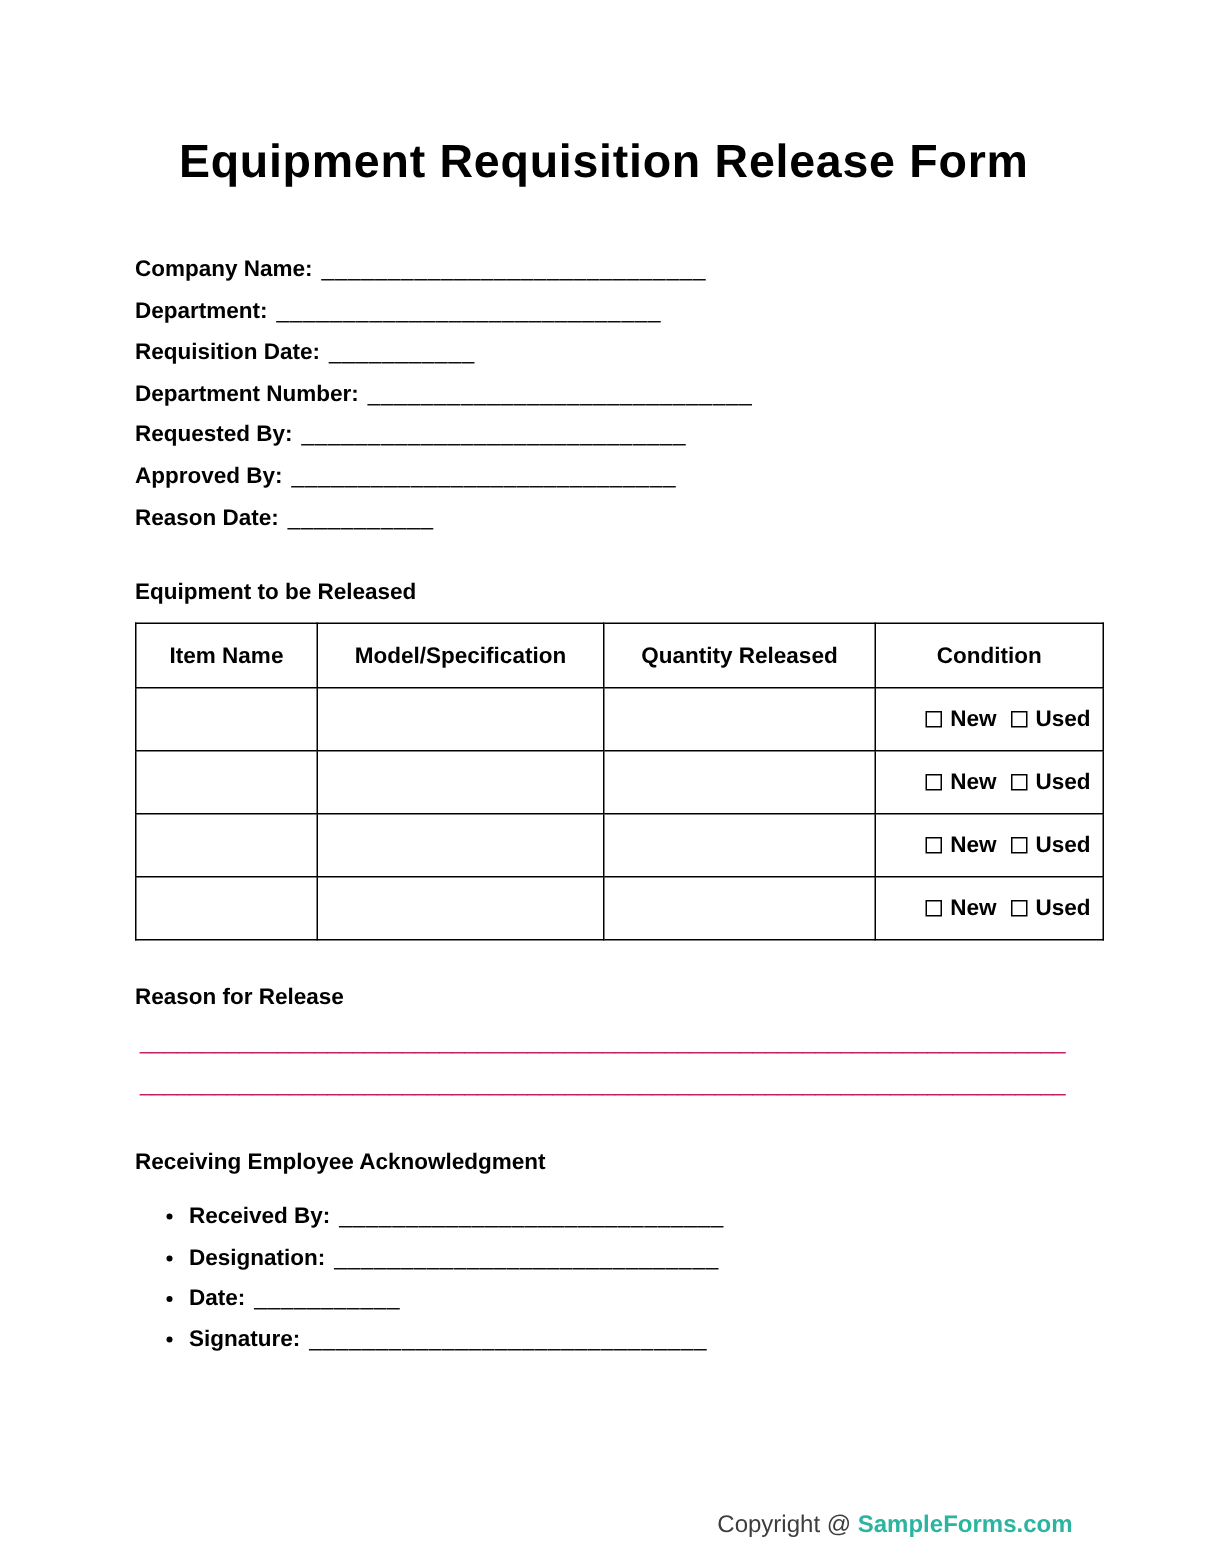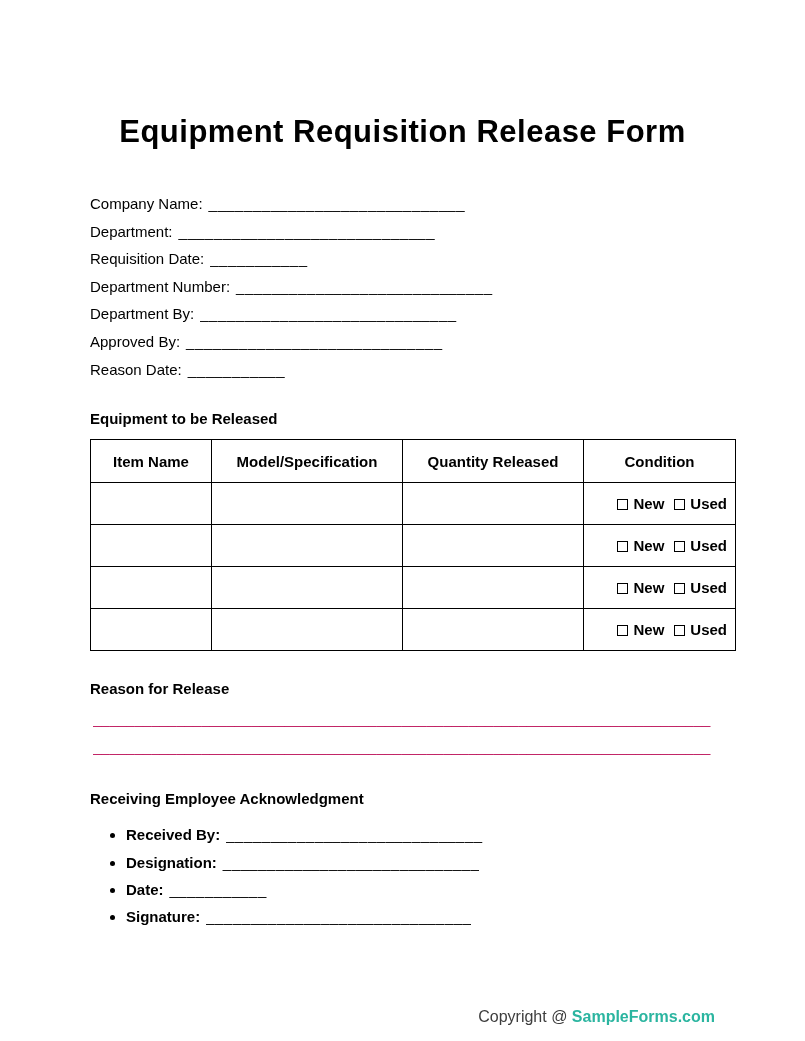--- a/index.html
+++ b/index.html
@@ -6,31 +6,31 @@
   html, body { margin: 0; padding: 0; }
   body {
     width: 805px; height: 1041px;
     background: #ffffff;
     font-family: "Liberation Sans", sans-serif;
     color: #000000;
   }
   .page { position: relative; width: 805px; height: 1041px; overflow: hidden; }
 
   .title {
-    padding-top: 112px;
+    padding-top: 88px;
     text-align: center;
     font-size: 31px;
     font-weight: bold;
     line-height: 40px;
     letter-spacing: 0.5px;
   }
 
   .fields { margin: 38px 70px 0 90px; }
   .field-row { font-size: 15px; line-height: 27.6px; white-space: nowrap; }
-  .field-label { font-weight: normal; margin-right: 6px; }
+  .field-label { font-weight: bold; margin-right: 6px; }
   .field-blank { font-weight: normal; letter-spacing: 0.5px; }
 
   .section-heading {
     margin: 26px 70px 0 90px;
     font-size: 15px;
     font-weight: bold;
     line-height: 20px;
   }
 
   table.equipment {
@@ -107,21 +107,21 @@
     <div class="field-row">
       <span class="field-label">Department:</span><span class="field-blank">_____________________________</span>
     </div>
     <div class="field-row">
       <span class="field-label">Requisition Date:</span><span class="field-blank">___________</span>
     </div>
     <div class="field-row">
       <span class="field-label">Department Number:</span><span class="field-blank">_____________________________</span>
     </div>
     <div class="field-row">
-      <span class="field-label">Department By:</span><span class="field-blank">_____________________________</span>
+      <span class="field-label">Requested By:</span><span class="field-blank">_____________________________</span>
     </div>
     <div class="field-row">
       <span class="field-label">Approved By:</span><span class="field-blank">_____________________________</span>
     </div>
     <div class="field-row">
       <span class="field-label">Reason Date:</span><span class="field-blank">___________</span>
     </div>
   </div>
 
   <div class="section-heading">Equipment to be Released</div>

